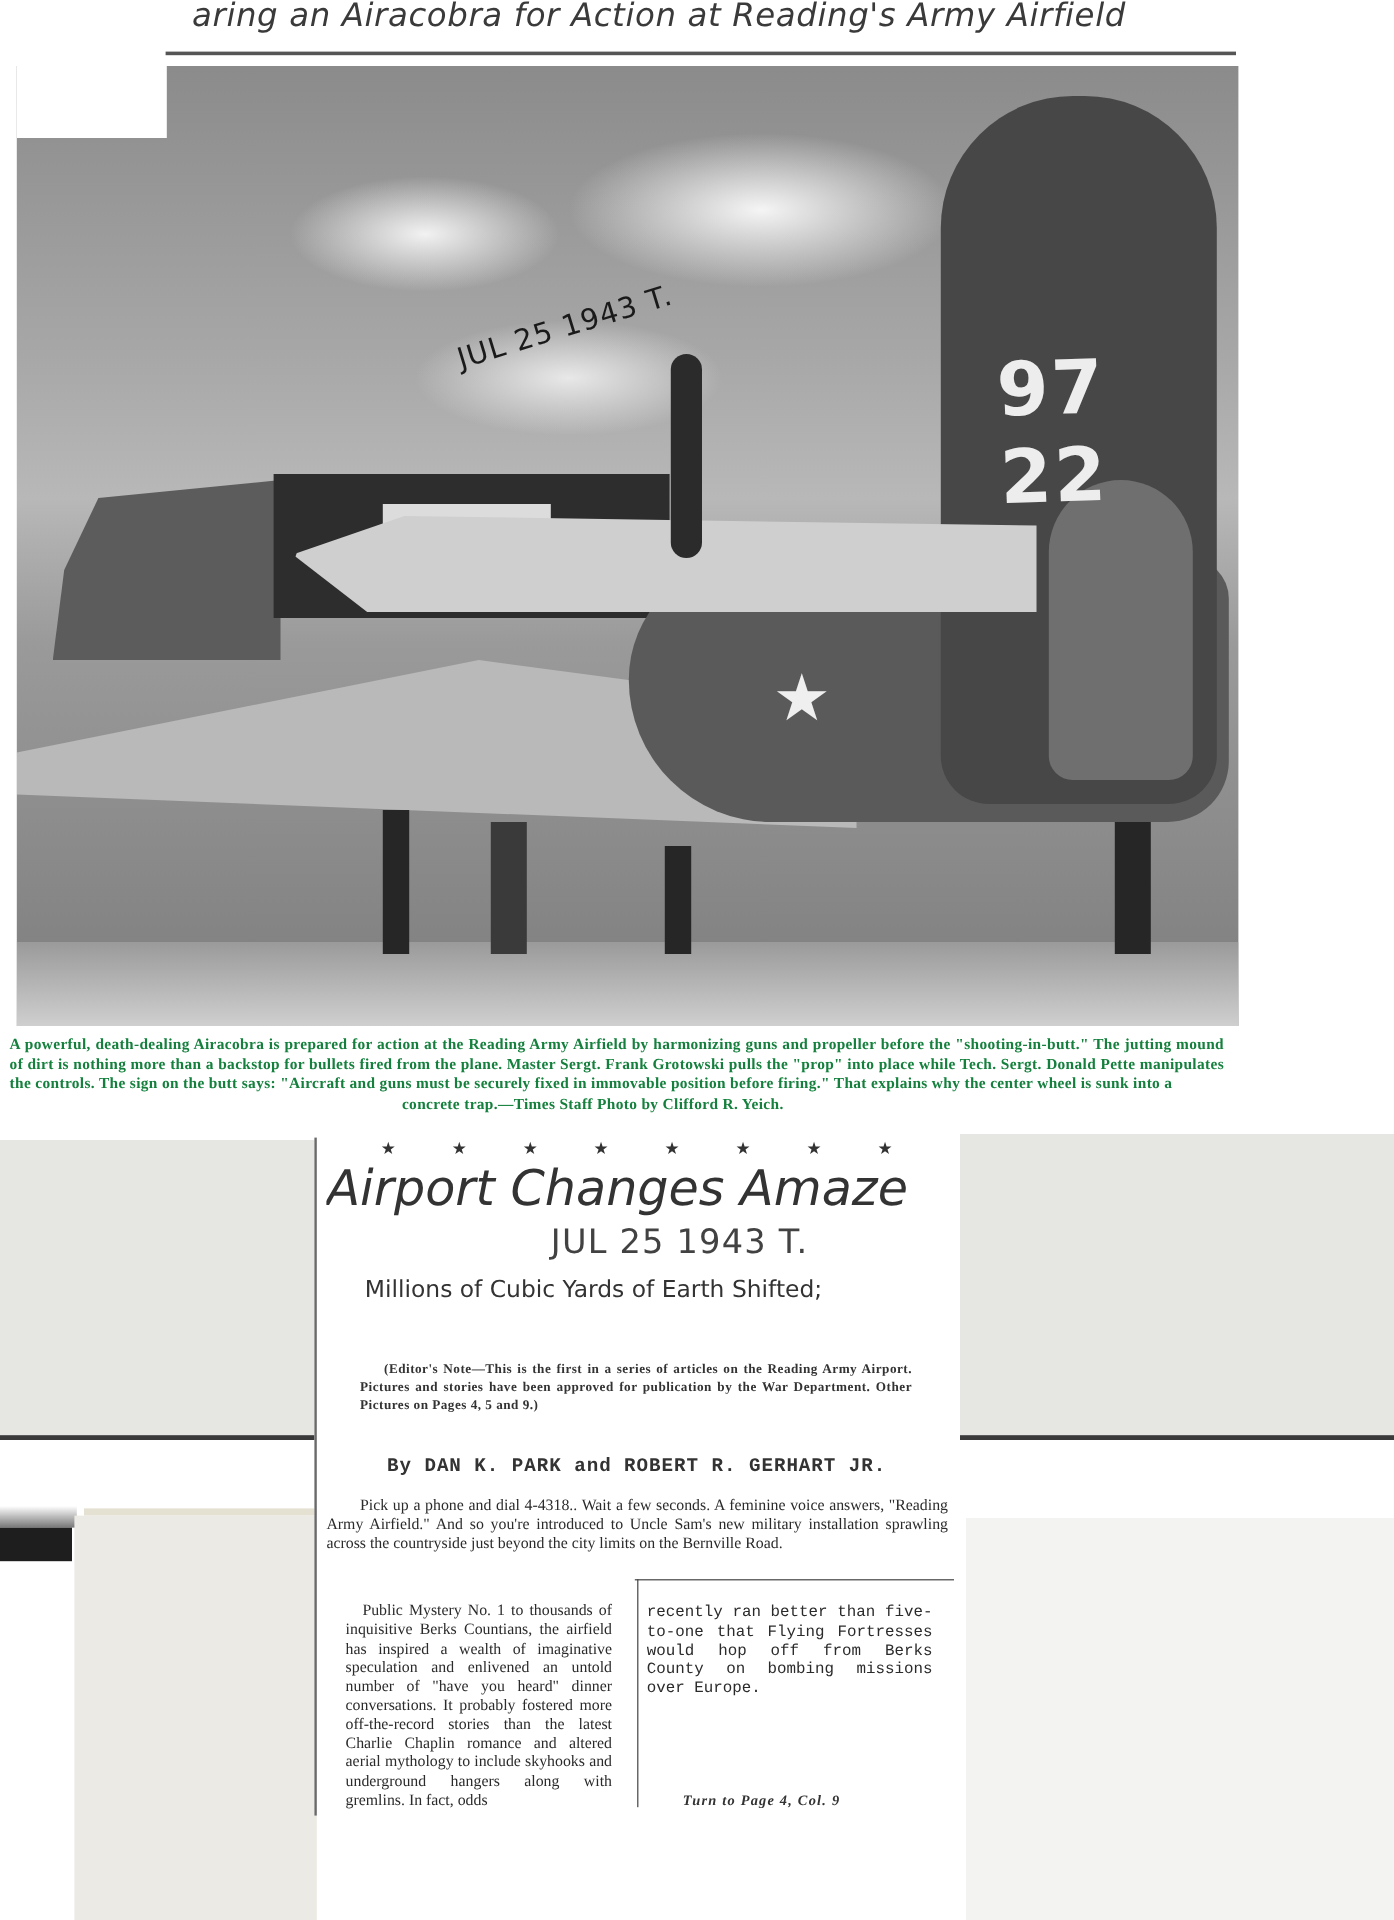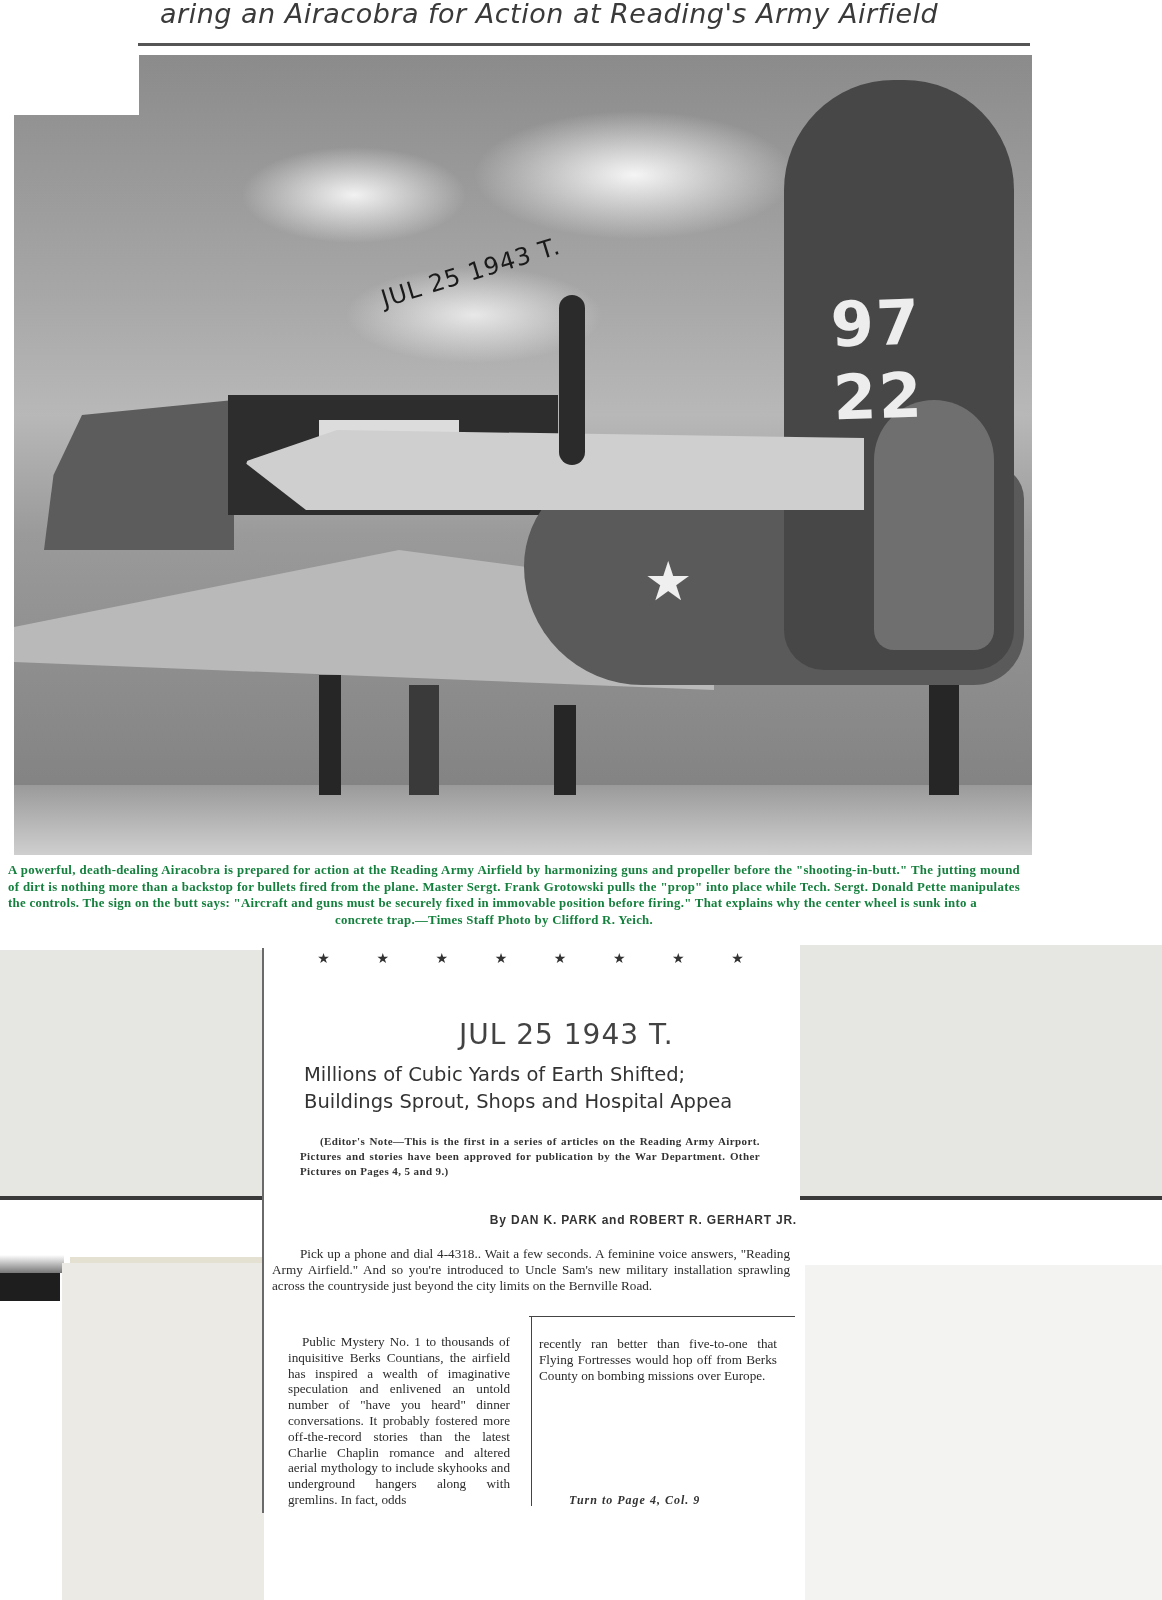--- a/index.html
+++ b/index.html
@@ -95,40 +95,40 @@
   .subhead {
     position:absolute; left:40px; top:113px; width:495px;
     font-family:"DejaVu Sans", sans-serif; font-size:19.5px; line-height:27px; color:#333; white-space:nowrap; overflow:hidden;
   }
   .editors-note {
     position:absolute; left:36px; top:186px; width:460px;
     font-family:"Liberation Serif", serif; font-weight:bold; font-size:11px; line-height:15.2px; color:#333;
     text-align:justify; text-indent:20px; letter-spacing:0.4px;
   }
   .byline {
-    position:absolute; left:0; top:265px; width:533px; text-align:right;
-    font-family:Liberation Sans, sans-serif; font-weight:bold; font-size:12px; color:#333; letter-spacing:0.8px;
+    position:absolute; left:0; top:265px; width:533px; text-align:center;
+    font-family:Liberation Mono, monospace; font-weight:bold; font-size:16px; color:#333; letter-spacing:0.8px;
   }
   .lede {
     position:absolute; left:8px; top:298px; width:518px;
     font-family:"Liberation Serif", serif; font-size:13.2px; line-height:15.8px; color:#2b2b2b;
     text-align:justify; text-indent:28px;
   }
   .col-rule-h { position:absolute; left:265px; top:368px; width:266px; height:1px; background:#444; }
   .col-rule-v { position:absolute; left:267px; top:368px; width:1px; height:190px; background:#444; }
   .col-left {
     position:absolute; left:8px; top:370px; width:254px;
     font-family:"Liberation Serif", serif; font-size:13.2px; line-height:15.8px; color:#2b2b2b; text-align:justify;
   }
   .col-left p { margin:16px; text-indent:14px; }
   .col-right {
     position:absolute; left:275px; top:388px; width:250px;
     font-family:"Liberation Serif", serif; font-size:13.2px; line-height:15.8px; color:#2b2b2b; text-align:justify;
   }
-  .col-right p { margin:0 12px 2px 0; }
+  .col-right p { margin:0 12px 2px 0;font-family:Liberation Mono, monospace; }
   .col-right p.indent { text-indent:20px; font-weight:bold; }
   .jump {
     position:absolute; left:305px; top:545px; font-family:"Liberation Serif", serif; font-style:italic; font-weight:bold;
     font-size:12px; color:#333; letter-spacing:1px;
   }
 </style>
 </head>
 <body>
 
 <div class="mat-top"></div>
@@ -175,25 +175,25 @@
     <span>★</span>
     <span>★</span>
     <span>★</span>
     <span>★</span>
     <span>★</span>
     <span>★</span>
     <span>★</span>
     <span>★</span>
   </div>
   <div class="art-head">
+    <div>Airport Changes Amaze</div>
   </div>
   <div class="art-stamp">JUL 25 1943 T.</div>
   <div class="subhead">
     <div>Millions of Cubic Yards of Earth Shifted;</div>
-    <div>Buildings Sprout, Shops and Hospital Appea</div>
   </div>
   <div class="editors-note">(Editor's Note—This is the first in a series of articles on the Reading Army Airport. Pictures and stories have been approved for publication by the War Department. Other Pictures on Pages 4, 5 and 9.)</div>
   <div class="byline">By DAN K. PARK and ROBERT R. GERHART JR.</div>
   <div class="lede">Pick up a phone and dial 4-4318.. Wait a few seconds. A feminine voice answers, "Reading Army Airfield." And so you're introduced to Uncle Sam's new military installation sprawling across the countryside just beyond the city limits on the Bernville Road.</div>
   <div class="col-rule-h"></div>
   <div class="col-rule-v"></div>
   <div class="col-left">
     <p>Public Mystery No. 1 to thousands of inquisitive Berks Countians, the airfield has inspired a wealth of imaginative speculation and enlivened an untold number of "have you heard" dinner conversations. It probably fostered more off-the-record stories than the latest Charlie Chaplin romance and altered aerial mythology to include skyhooks and underground hangers along with gremlins. In fact, odds</p>
   </div>
   <div class="col-right">

